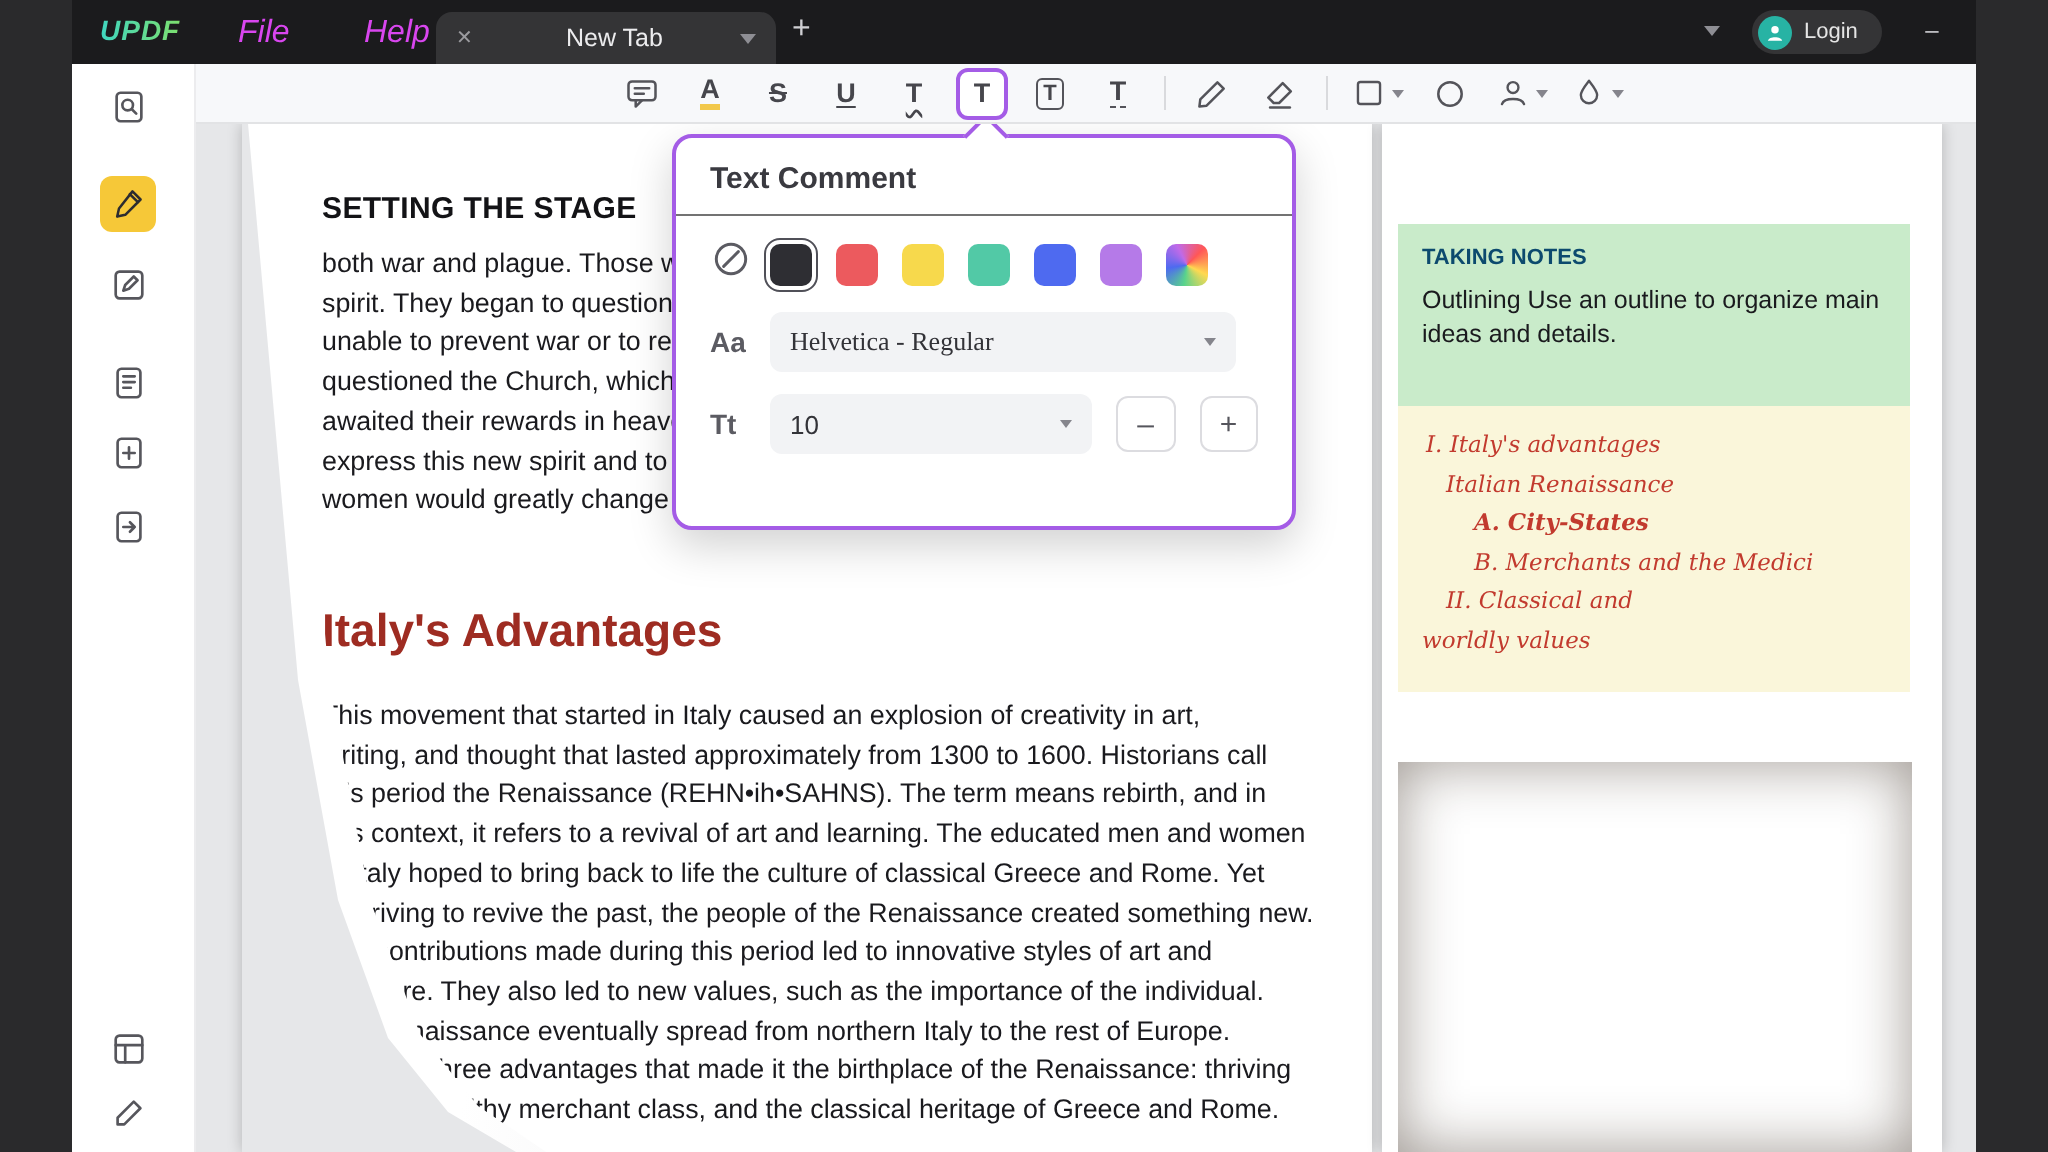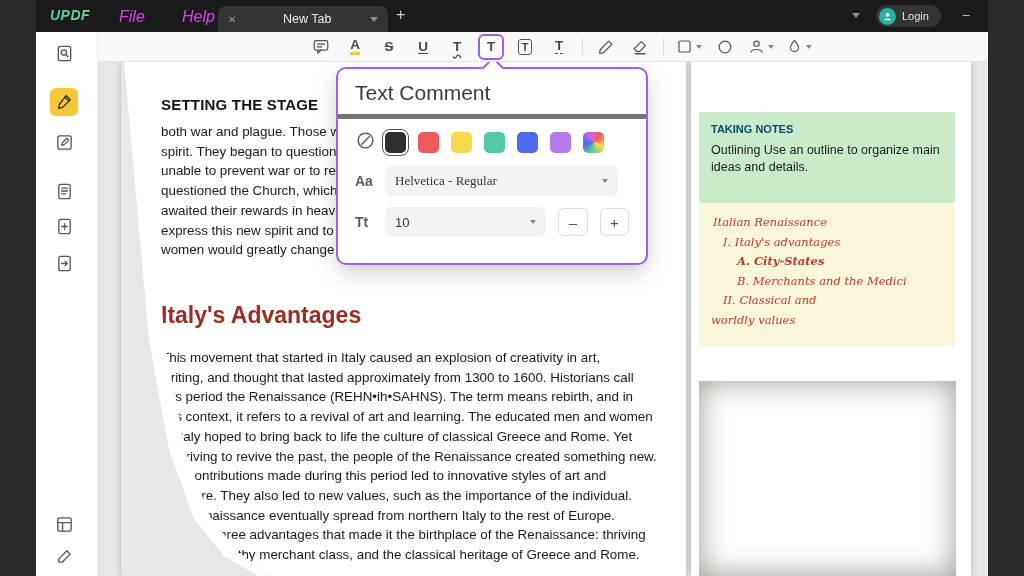--- a/index.html
+++ b/index.html
@@ -91,21 +91,21 @@
       radial-gradient(ellipse 100px 70px at 18% 78%, #6e4526 0%, rgba(110,69,38,0) 72%),
       radial-gradient(ellipse 70px 50px at 52% 62%, #e0cfa6 0%, rgba(224,207,166,0) 70%),
       radial-gradient(ellipse 60px 40px at 60% 88%, #4f3categories 0%, rgba(0,0,0,0) 70%),
       linear-gradient(180deg, #9aa7b4 0%, #97876b 45%, #6d4a2c 100%);
     box-shadow:inset 0 0 30px rgba(40,25,10,.45); }
   
   .popup { position:absolute; left:238px; top:5px; width:312px; height:198px; background:#fff;
            border:2px solid #a45ce6; border-radius:10px; box-shadow:0 8px 22px rgba(0,0,0,.18); z-index:30; }
   .pointer { position:absolute; left:147px; top:-9px; width:16px; height:16px; background:#fff;
              border-left:2px solid #a45ce6; border-top:2px solid #a45ce6; transform:rotate(45deg); }
-  .popup-head { padding:12px 17px 9px; font-size:21px; font-weight:400; color:#3a3a40; border-bottom:5px solid #737373; }
+  .popup-head { padding:12px 17px 9px; font-size:15px; font-weight:700; color:#3a3a40; border-bottom:1px solid #737373; }
   .popup-body { padding:11px 17px; }
   .prow { display:flex; align-items:center; margin-bottom:11px; }
   .prow:last-child { margin-bottom:0; }
   .prow-label { width:30px; font-size:14px; font-weight:700; color:#5b5b62; flex:none; }
   .picker-icon { width:30px; flex:none; }
   .picker-icon svg { stroke:#5b5b62; fill:none; stroke-width:1.4; stroke-linecap:round; }
   .swatch { width:21px; height:21px; border-radius:5px; margin-right:12px; flex:none; }
   .swatch.selected { outline:1.6px solid #505058; outline-offset:2px; }
   .dropdown { height:30px; background:#f2f3f5; border-radius:6px; display:flex; align-items:center;
               justify-content:space-between; padding:0 10px; font-size:13px; color:#333338; }
@@ -350,22 +350,22 @@
       <div class="curl-gray"></div>
       <div class="curl-white"></div>
     </section>
 
     <section class="page2">
       <div class="note-green">
         <div class="ng-title">TAKING NOTES</div>
         <div class="ng-body">Outlining Use an outline to organize main ideas and details.</div>
       </div>
       <div class="note-yellow">
+        <div>I. Italy's advantages</div>
         <div>Italian Renaissance</div>
-        <div>I. Italy's advantages</div>
         <div>A. City-States</div>
         <div>B. Merchants and the Medici</div>
         <div>II. Classical and</div>
         <div>worldly values</div>
       </div>
       <div class="painting"></div>
     </section>
 
     <div class="popup">
       <div class="pointer"></div>

